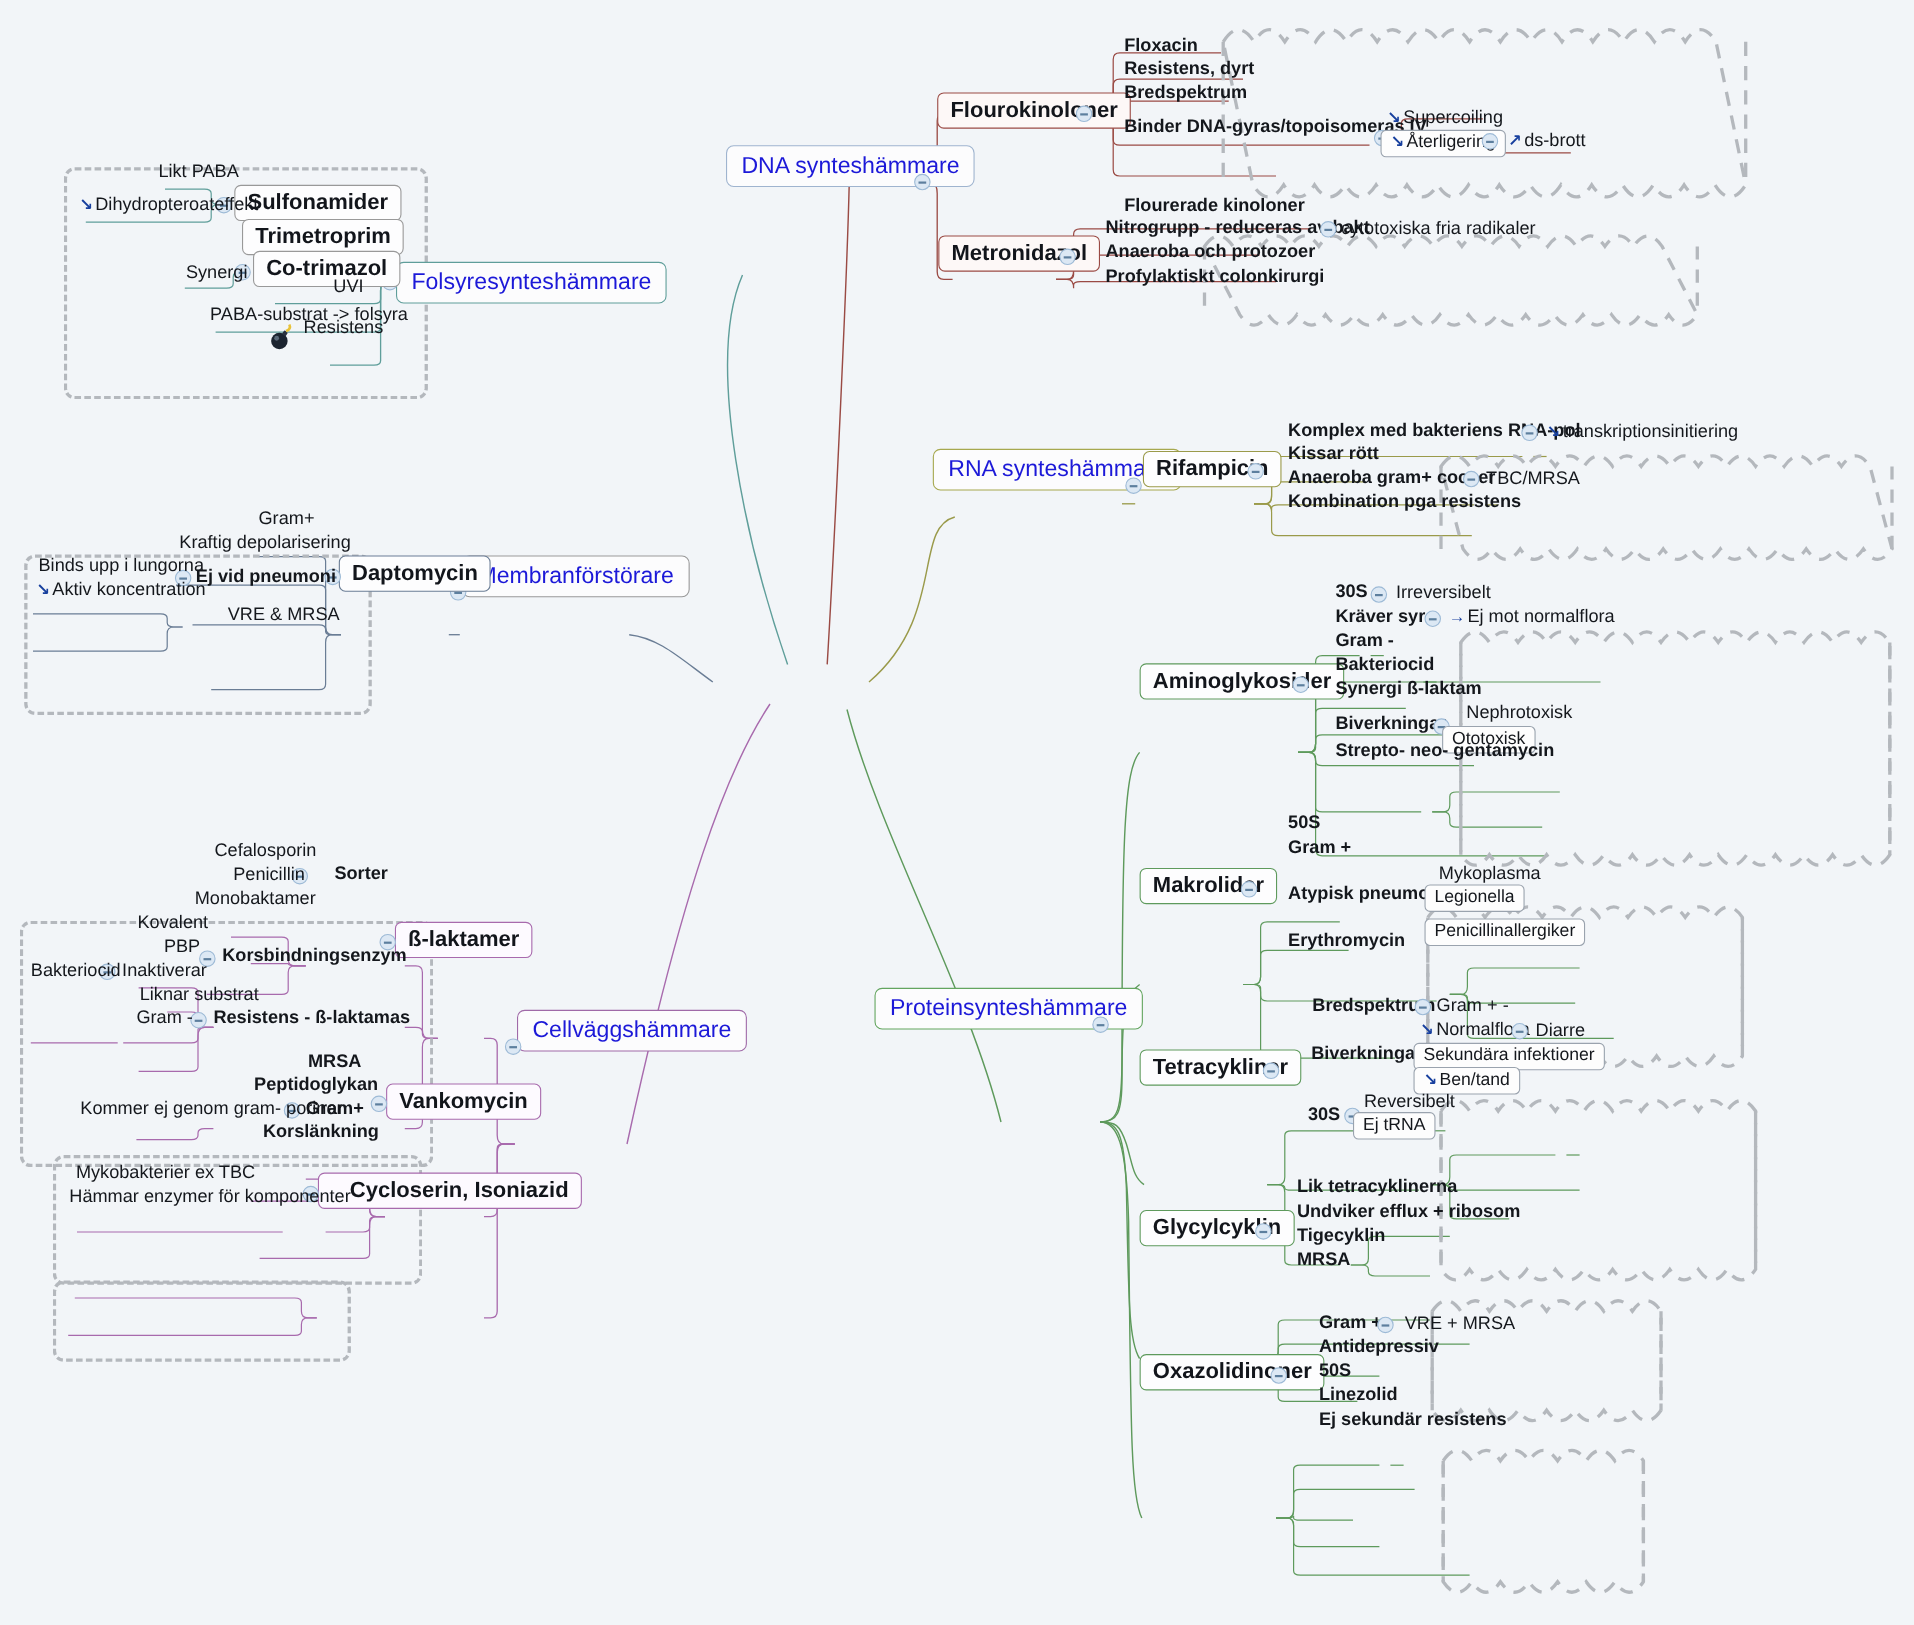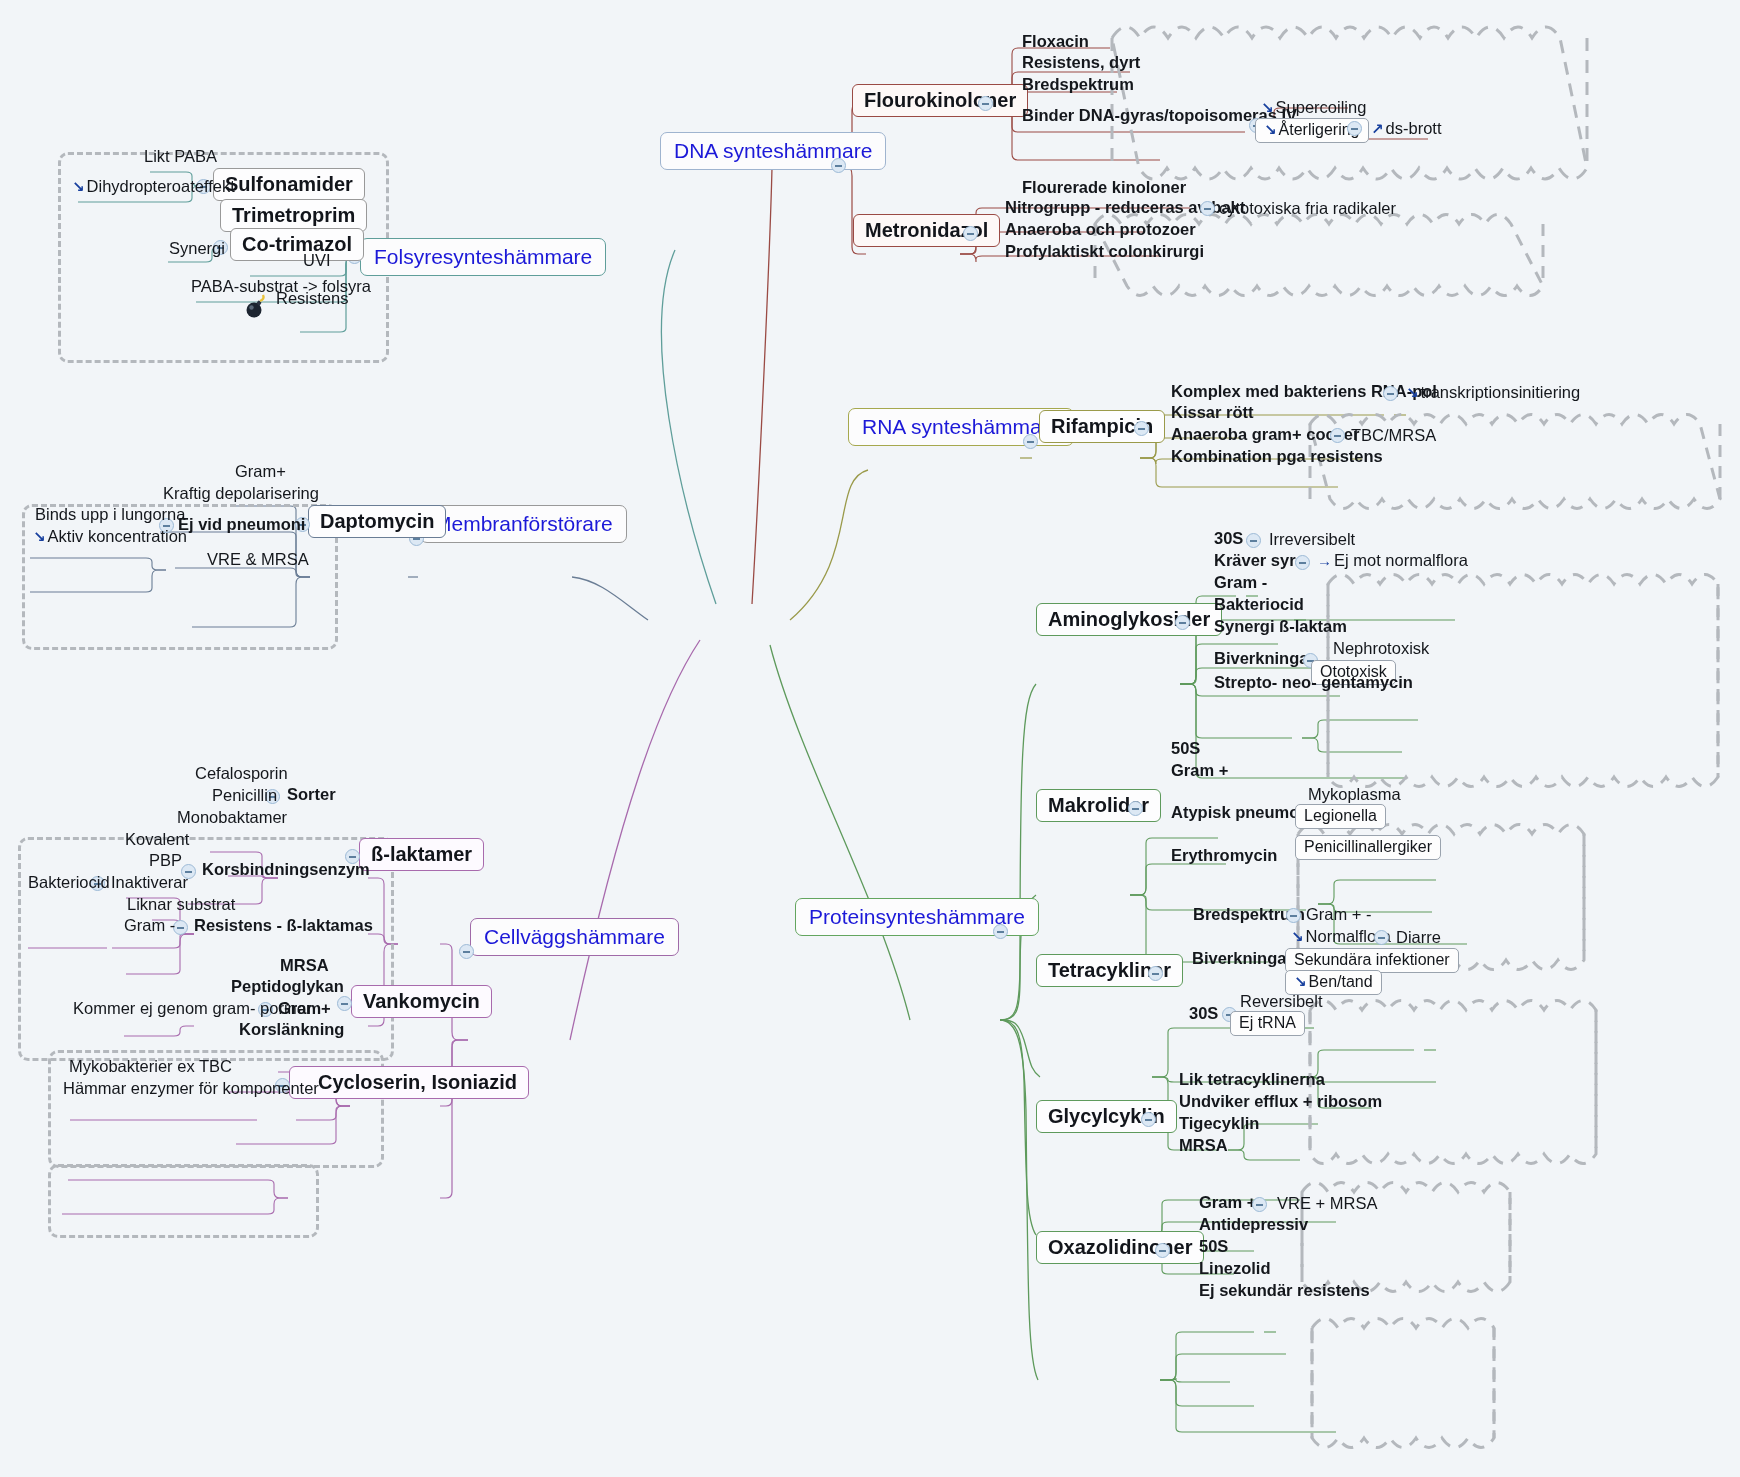--- a/index.html
+++ b/index.html
@@ -385,21 +385,21 @@
     <span class="arr">↘</span><span>Aktiv koncentration</span>
   </div>
   <div class="node leaf" style="left:204px;top:551px;">VRE &amp; MRSA</div>
 
   <div class="node lvl1 purple" style="left:470px;top:918px;">Cellväggshämmare</div>
   <div class="bub" style="left:459px;top:944px;"></div>
 
   <div class="node lvl2 purple" style="left:359px;top:838px;">ß-laktamer</div>
   <div class="bub" style="left:345px;top:849px;"></div>
 
-  <div class="node leaf b" style="left:284px;top:786px;text-align:right;">Sorter</div>
+  <div class="node leaf b" style="left:301px;top:786px;text-align:right;">Sorter</div>
   <div class="bub" style="left:265px;top:789px;"></div>
   <div class="node leaf" style="left:192px;top:765px;">Cefalosporin</div>
   <div class="node leaf" style="left:209px;top:787px;">Penicillin</div>
   <div class="node leaf" style="left:174px;top:809px;">Monobaktamer</div>
 
   <div class="node leaf b" style="left:199px;top:861px;">Korsbindningsenzym</div>
   <div class="bub" style="left:181px;top:864px;"></div>
   <div class="node leaf" style="left:122px;top:831px;">Kovalent</div>
   <div class="node leaf" style="left:146px;top:852px;">PBP</div>
   <div class="node leaf" style="left:108px;top:874px;">Inaktiverar</div>

